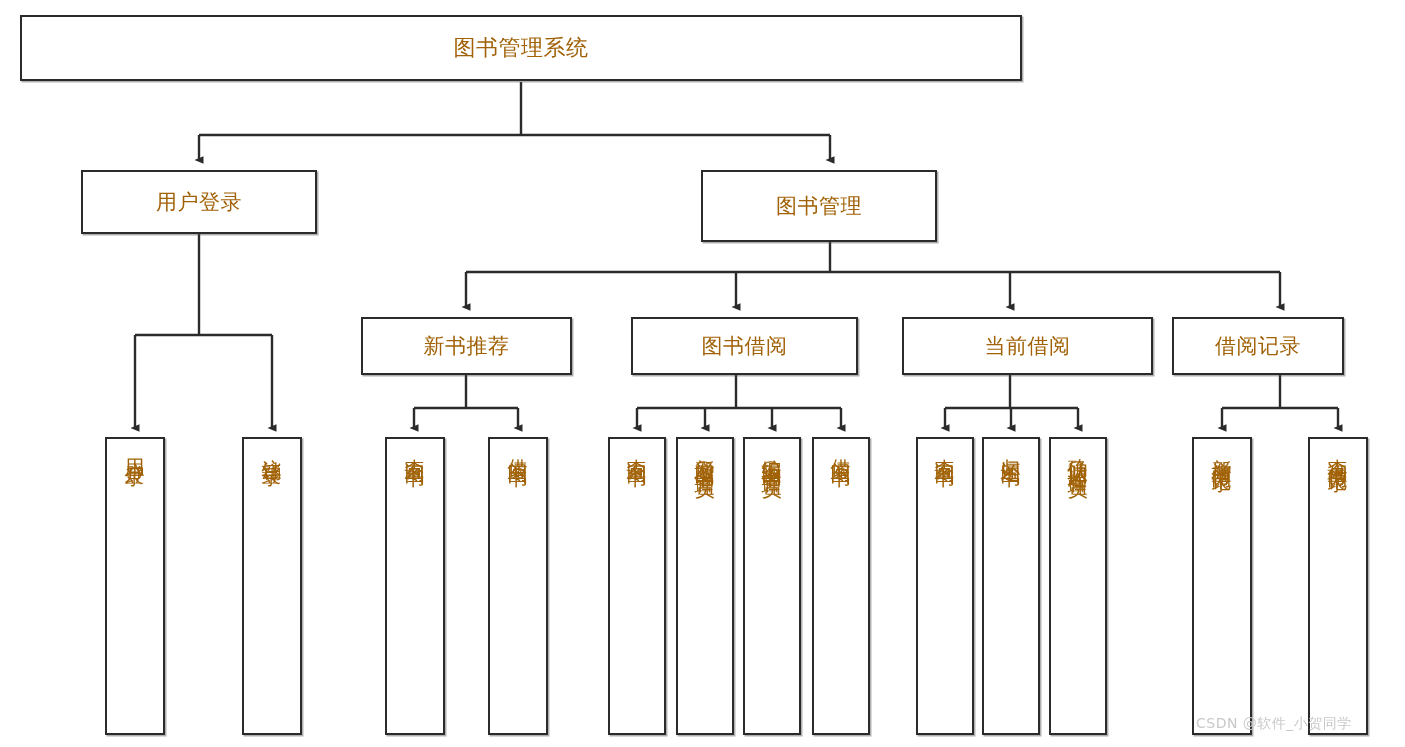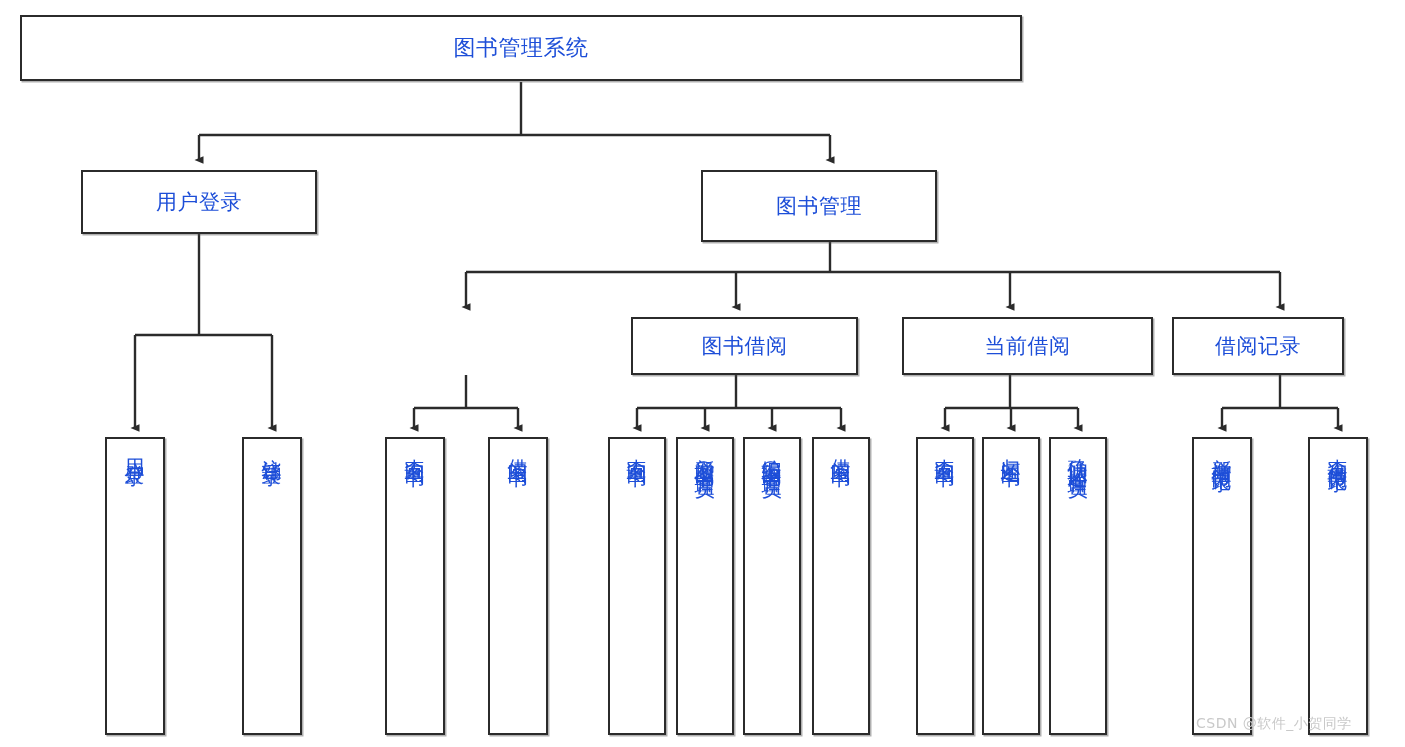--- a/index.html
+++ b/index.html
@@ -31,21 +31,21 @@
     box-sizing: border-box;
     background: #ffffff;
     border: 2px solid #2b2b2b;
     box-shadow: 1.5px 1.5px 0 rgba(80,80,80,0.45);
     display: flex;
     align-items: center;
     justify-content: center;
     color: #3a3a3a;
   }
   .node .lbl {
-    color: #1d4ed8;
+    color: #a16207;
     line-height: 1.05;
     letter-spacing: 0.5px;
     text-align: center;
     white-space: pre;
   }
   .node.horiz .lbl {
     font-size: 21px;
   }
   .node.root .lbl {
     font-size: 22px;
@@ -131,20 +131,23 @@
   </div>
 
   <div class="node horiz" style="left:81px; top:170px; width:236px; height:64px;">
     <span class="lbl">用户登录</span>
   </div>
 
   <div class="node horiz" style="left:701px; top:170px; width:236px; height:72px;">
     <span class="lbl">图书管理</span>
   </div>
 
+  <div class="node horiz" style="left:361px; top:317px; width:211px; height:58px;">
+    <span class="lbl">新书推荐</span>
+  </div>
 
   <div class="node horiz" style="left:631px; top:317px; width:227px; height:58px;">
     <span class="lbl">图书借阅</span>
   </div>
 
   <div class="node horiz" style="left:902px; top:317px; width:251px; height:58px;">
     <span class="lbl">当前借阅</span>
   </div>
 
   <div class="node horiz" style="left:1172px; top:317px; width:172px; height:58px;">

